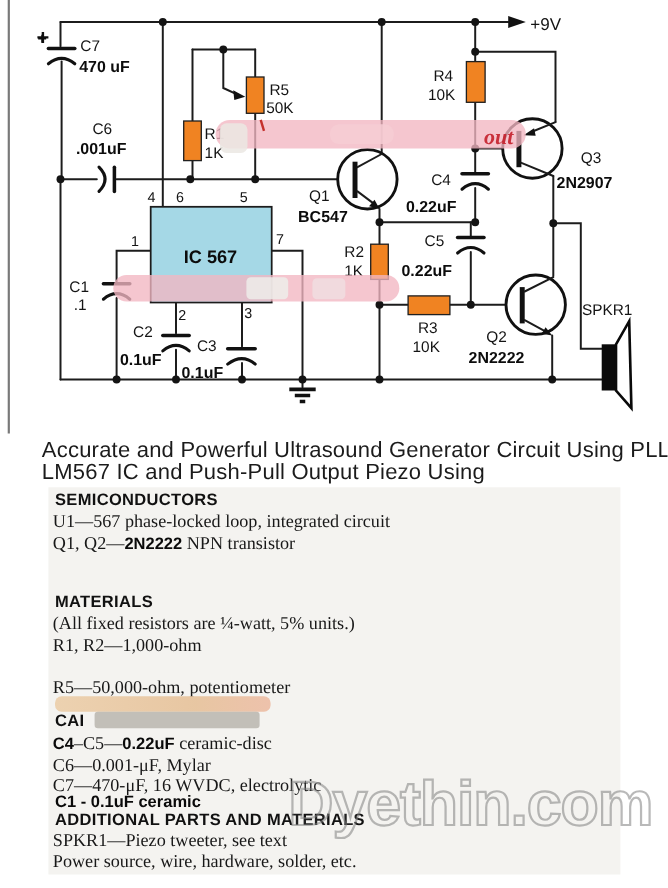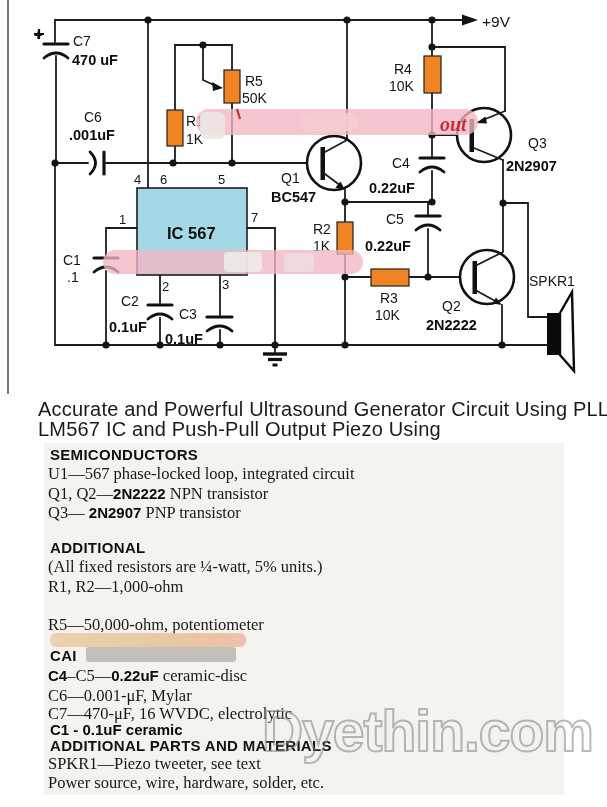--- a/index.html
+++ b/index.html
@@ -267,23 +267,22 @@
   </svg>
 
   <div id="title1" class="abs" style="top:398px">Accurate and Powerful Ultrasound Generator Circuit Using PLL</div>
   <div id="title2" class="abs" style="top:418px">LM567 IC and Push-Pull Output Piezo Using</div>
 
   <div id="list-bg" class="abs"></div>
 
   <div class="abs head" style="left:50px;top:446px">SEMICONDUCTORS</div>
   <div class="abs serif listline" style="top:464px">U1—567 phase-locked loop, integrated circuit</div>
   <div class="abs serif listline" style="top:484px"><span>Q1, Q2—</span><span class="boldins">2N2222</span><span> NPN transistor</span></div>
-  <div class="abs serif listline" style="top:503px"><span>Q3— </span><span class="boldins">2N2907</span><span> PNP transistor</span></div>
-
-  <div class="abs head" style="left:50px;top:539px">ADDITIONAL</div>
+
+  <div class="abs head" style="left:50px;top:539px">MATERIALS</div>
   <div class="abs serif listline" style="top:557px">(All fixed resistors are ¼-watt, 5% units.)</div>
   <div class="abs serif listline" style="top:577px">R1, R2—1,000-ohm</div>
   <div class="abs serif listline" style="top:615px">R5—50,000-ohm, potentiometer</div>
 
   <div id="blur-bar" class="abs"></div>
   <div class="abs head" style="left:50px;top:647px">CAI</div>
   <div id="blur-cap" class="abs"></div>
 
   <div class="abs serif listline" style="top:666px"><span class="boldins">C4</span><span>–C5—</span><span class="boldins">0.22uF</span><span> ceramic-disc</span></div>
   <div class="abs serif listline" style="top:686px">C6—0.001-μF, Mylar</div>

